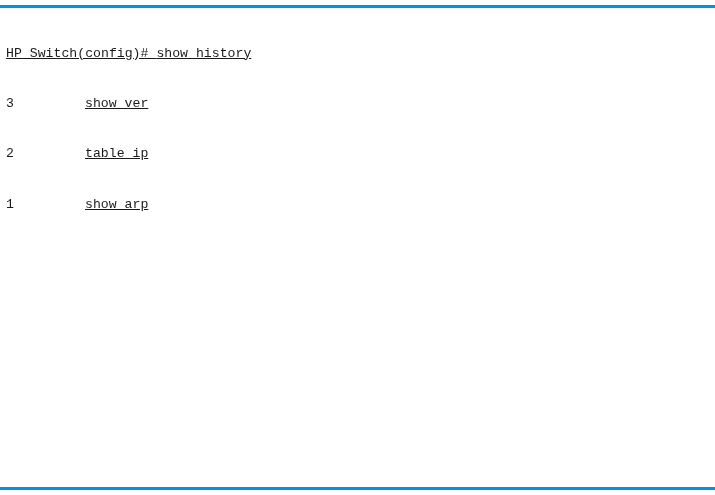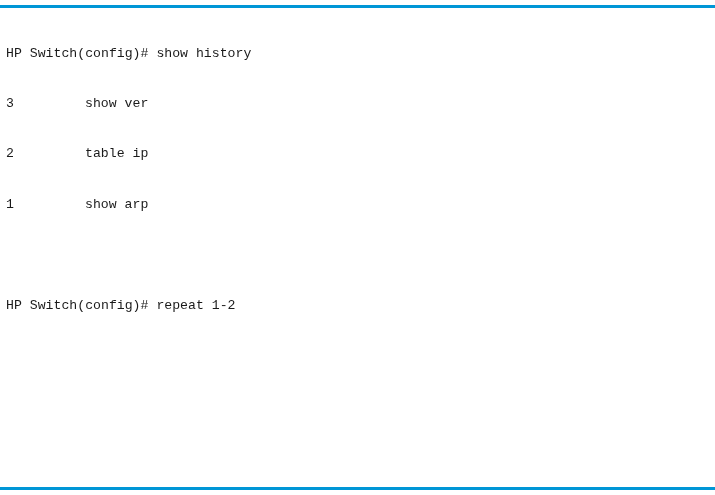--- a/index.html
+++ b/index.html
@@ -6,36 +6,35 @@
   body { width: 715px; height: 495px; position: relative; overflow: hidden; }
   .rule { position: absolute; left: 0; width: 715px; height: 3px; background: #0096d6; }
   .rule.top { top: 5px; }
   .rule.bottom { top: 487px; }
   .term {
     position: absolute; left: 6px; top: 12px;
     font-family: "Liberation Mono", "DejaVu Sans Mono", monospace;
     font-size: 13.2px; line-height: 16.8px; color: #1a1a1a;
     white-space: pre; margin: 0;
   }
-  .line { display: block; height: 16.8px; }
+  .line { display: block; height: 16.8px; text-decoration: underline; }
   .blank { display: block; height: 16.8px; }
   .col { display: inline-block; }
 </style>
 </head>
 <body>
 
 <div class="rule top"></div>
 
 <div class="term">
   <span class="line"><span>HP Switch(config)# </span><span>show history</span></span>
   <span class="line"><span class="col" style="width:79px">3</span><span>show ver</span></span>
   <span class="line"><span class="col" style="width:79px">2</span><span>table ip</span></span>
   <span class="line"><span class="col" style="width:79px">1</span><span>show arp</span></span>
   <span class="blank"></span>
-  <span class="line"><span>HP Switch(config)# </span><span>repeat 1-2</span></span>
   <span class="blank"></span>
   <span class="blank"></span>
   
   
   
   
   
   
   
   

